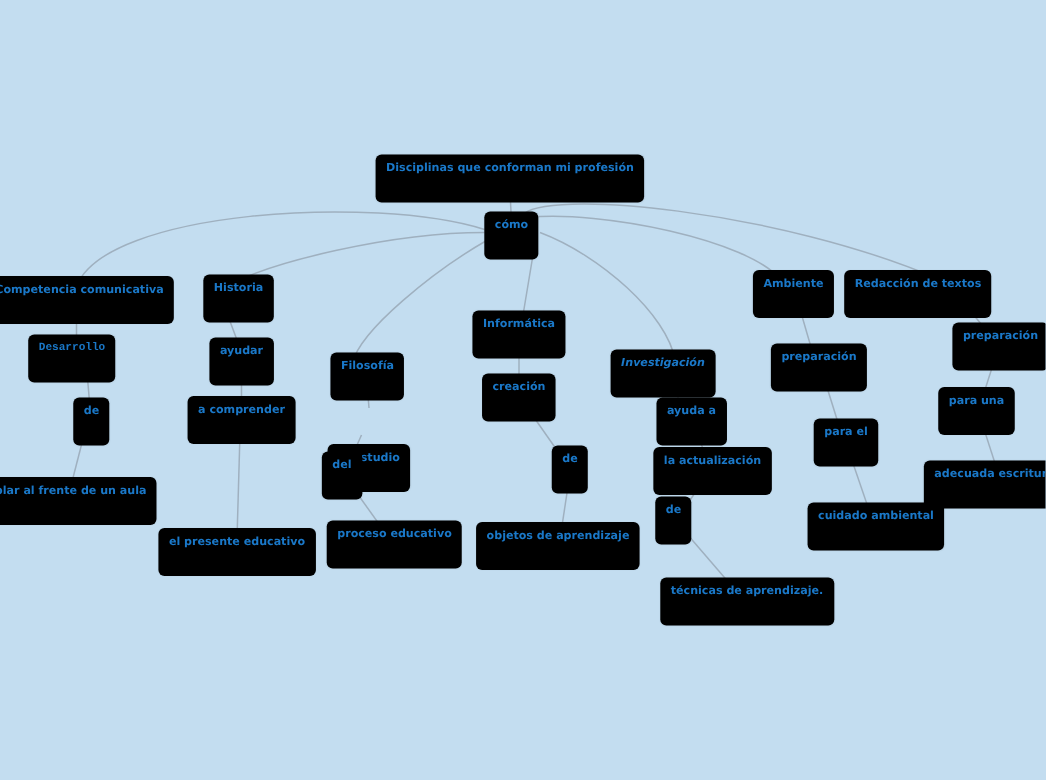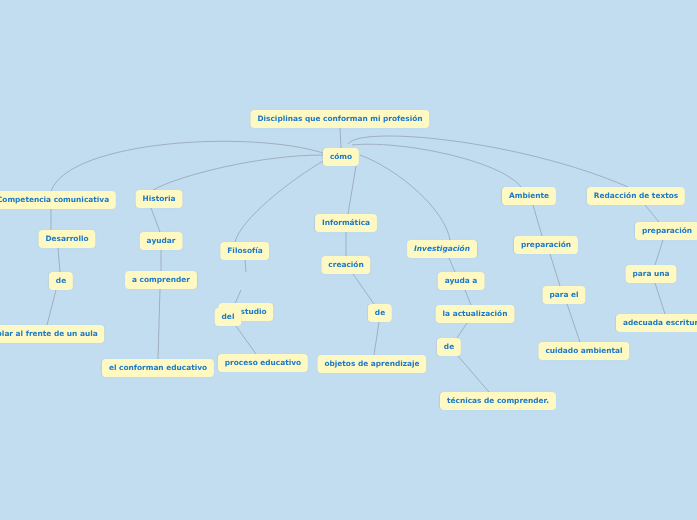--- a/index.html
+++ b/index.html
@@ -1,20 +1,20 @@
 <!DOCTYPE html>
 <html><head>
 <meta charset="utf-8">
 <style>
   html, body { margin:0; padding:0; }
   body { width:697px; height:520px; background:#c3ddf0; position:relative; overflow:hidden; font-family:"DejaVu Sans", sans-serif; }
   #canvas { position:absolute; left:0; top:0; width:697px; height:520px; }
   svg.links { position:absolute; left:0; top:0; width:697px; height:520px; }
   svg.links path { fill:none; stroke:#9fb0bf; stroke-width:1; }
-  .node { position:absolute; background:#fef9c3; border-radius:4px; color:#1a78c8; font-weight:bold; font-size:7.4px; line-height:18px; height:18px; padding:0 7px; white-space:nowrap; transform:translate(-50%,-50%); box-shadow:0 0 1px rgba(0,0,0,0.08); cursor:pointer; }
+  .node { position:absolute; background:#000000; border-radius:4px; color:#1a78c8; font-weight:bold; font-size:7.4px; line-height:18px; height:32px; padding:0 7px; white-space:nowrap; transform:translate(-50%,-50%); box-shadow:0 0 1px rgba(0,0,0,0.08); cursor:pointer; }
 </style>
 </head>
 <body>
 
 <div id="canvas">
   <svg class="links" xmlns="http://www.w3.org/2000/svg">
       <path d="M340,128 L341,148"></path>
       <path d="M323,153 C250,130 70,140 51,191"></path>
       <path d="M323,155 C260,155 180,175 153,190"></path>
       <path d="M325,160 C290,180 240,220 235,242"></path>
@@ -42,42 +42,42 @@
       <path d="M550,254 L560,286"></path>
       <path d="M567,304 L580,342"></path>
       <path d="M645,205 L659,222"></path>
       <path d="M663,240 L655,265"></path>
       <path d="M655,283 L665,314"></path>
     </svg>
   <div id="nodes">
       <div class="node" style="left: 340px; top: 119px;">Disciplinas que conforman mi profesión</div>
       <div class="node" style="left: 341px; top: 157px; text-align: right;">cómo</div>
       <div class="node" style="left: 53px; top: 200px;">Competencia comunicativa</div>
-      <div class="node" style="left: 67px; top: 239px;">Desarrollo</div>
+      <div class="node" style="left: 48px; top: 239px; font-family: Liberation Mono, monospace;">Desarrollo</div>
       <div class="node" style="left: 61px; top: 281px;">de</div>
       <div class="node" style="left: 42px; top: 334px;">hablar al frente de un aula</div>
       <div class="node" style="left: 159px; top: 199px; text-align: right;">Historia</div>
       <div class="node" style="left: 161px; top: 241px;">ayudar</div>
       <div class="node" style="left: 161px; top: 280px;">a comprender</div>
-      <div class="node" style="left: 158px; top: 368px;">el conforman educativo</div>
+      <div class="node" style="left: 158px; top: 368px;">el presente educativo</div>
       <div class="node" style="left: 245px; top: 251px;">Filosofía</div>
       <div class="node" style="left: 246px; top: 281px; margin-top: 31px;">el estudio</div>
       <div class="node" style="left: 228px; top: 317px;">del</div>
       <div class="node" style="left: 263px; top: 363px;">proceso educativo</div>
       <div class="node" style="left: 346px; top: 223px;">Informática</div>
       <div class="node" style="left: 346px; top: 265px;">creación</div>
       <div class="node" style="left: 380px; top: 313px;">de</div>
       <div class="node" style="left: 372px; top: 364px;">objetos de aprendizaje</div>
       <div class="node" style="left: 442px; top: 249px; font-style: italic;">Investigación</div>
       <div class="node" style="left: 461px; top: 281px;">ayuda a</div>
       <div class="node" style="left: 475px; top: 314px;">la actualización</div>
       <div class="node" style="left: 449px; top: 347px;">de</div>
-      <div class="node" style="left: 498px; top: 401px;">técnicas de comprender.</div>
+      <div class="node" style="left: 498px; top: 401px;">técnicas de aprendizaje.</div>
       <div class="node" style="left: 529px; top: 196px;">Ambiente</div>
       <div class="node" style="left: 546px; top: 245px;">preparación</div>
       <div class="node" style="left: 564px; top: 295px; text-align: center;">para el</div>
       <div class="node" style="left: 584px; top: 351px;">cuidado ambiental</div>
-      <div class="node" style="left: 636px; top: 196px;">Redacción de textos</div>
+      <div class="node" style="left: 612px; top: 196px;">Redacción de textos</div>
       <div class="node" style="left: 667px; top: 231px;">preparación</div>
       <div class="node" style="left: 651px; top: 274px;">para una</div>
       <div class="node" style="left: 663px; top: 323px;">adecuada escritura</div>
     </div>
 </div>
 
 </body></html>

